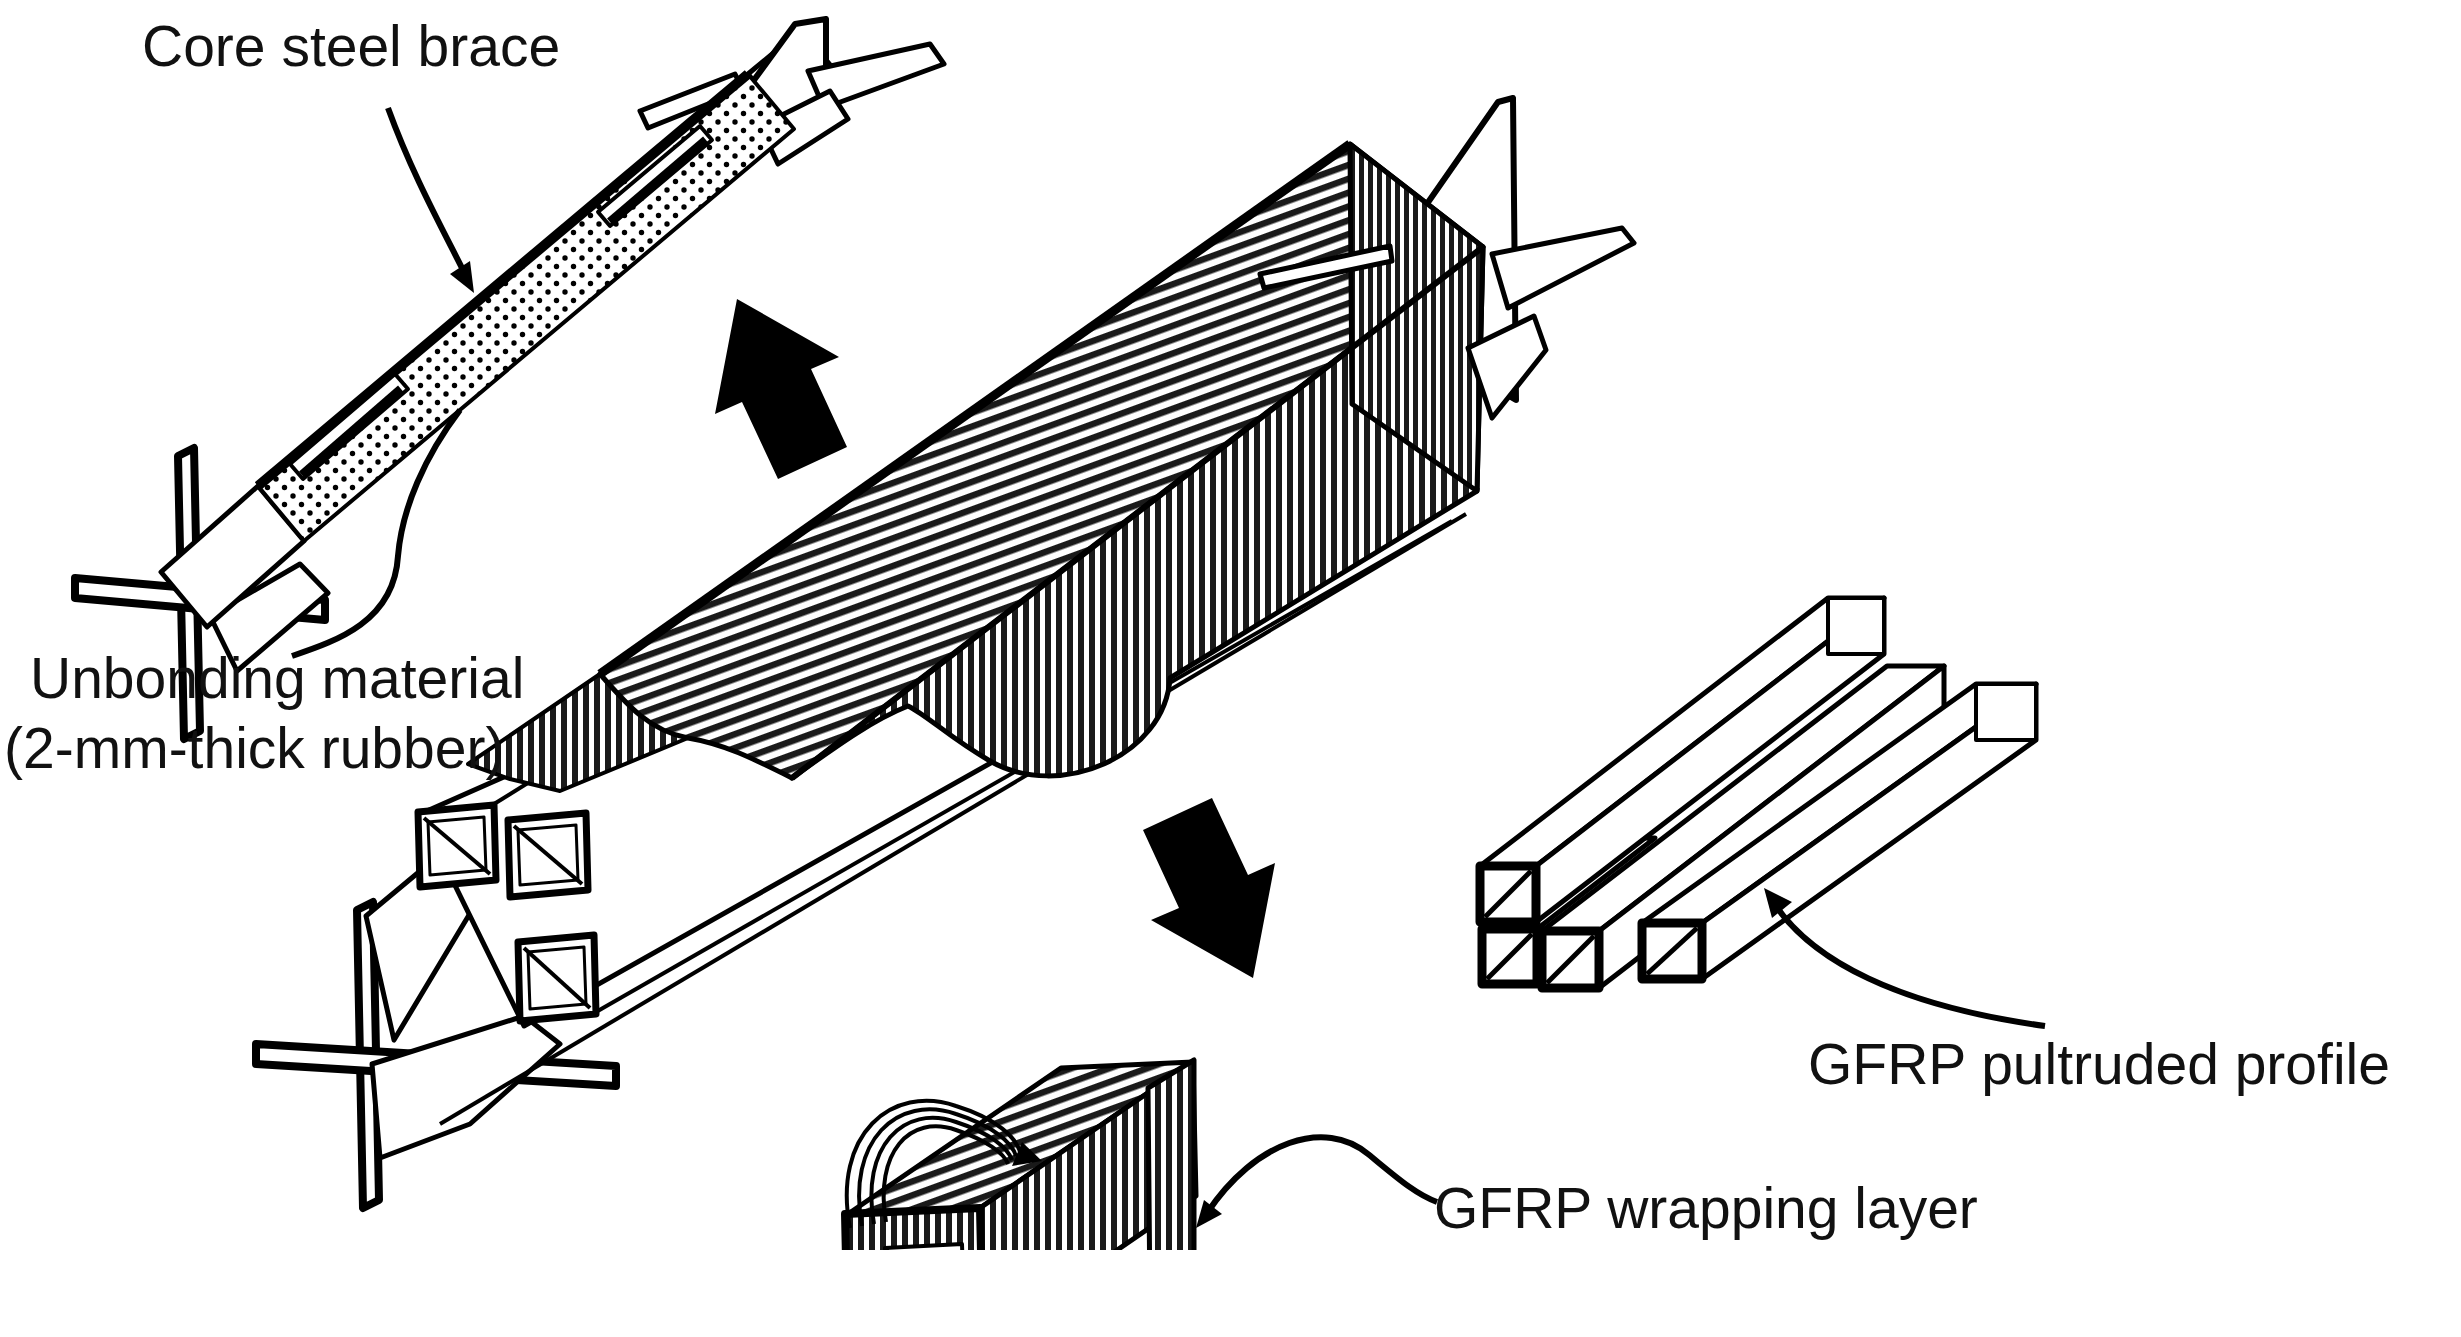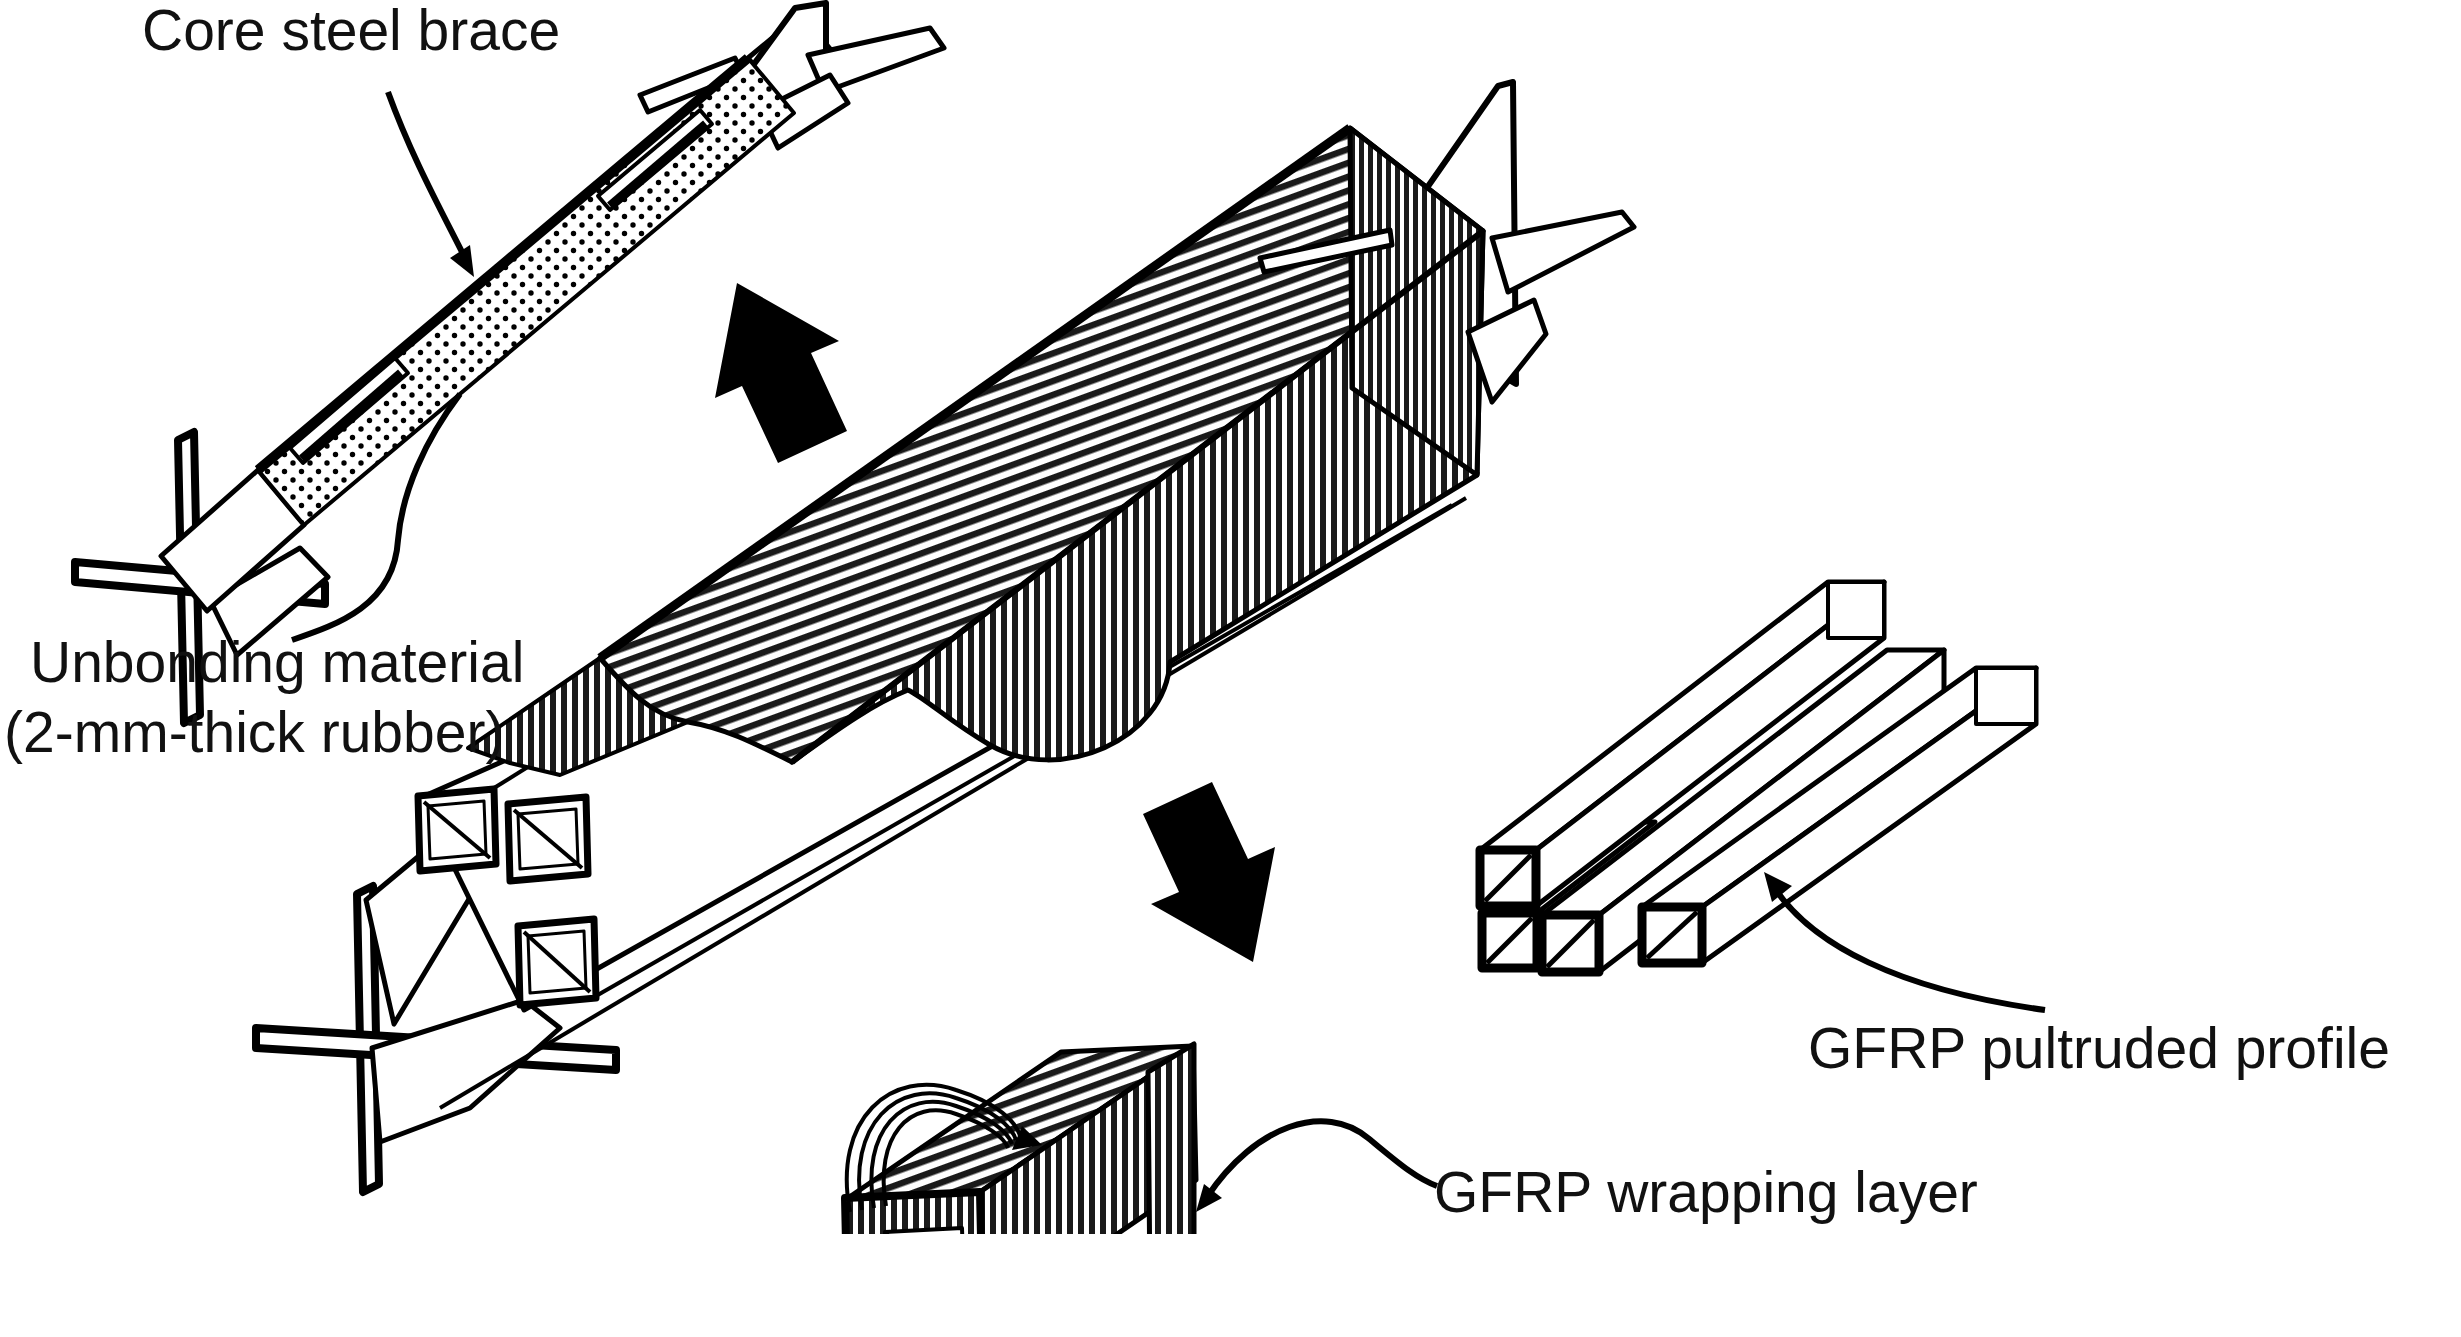--- a/index.html
+++ b/index.html
@@ -3,20 +3,21 @@
 <meta charset="utf-8">
 <style>
   html, body { margin: 0; padding: 0; background: #ffffff; }
   #figure-root {
     position: relative;
     width: 2461px;
     height: 1234px;
     background: #ffffff;
     overflow: hidden;
     font-family: "Liberation Sans", sans-serif;
+    margin-top: 16px;
   }
   svg { display: block; }
   text.diagram-label {
     font-family: "Liberation Sans", sans-serif;
     font-size: 57px;
     fill: #111111;
     letter-spacing: 0px;
   }
 </style>
 </head>

